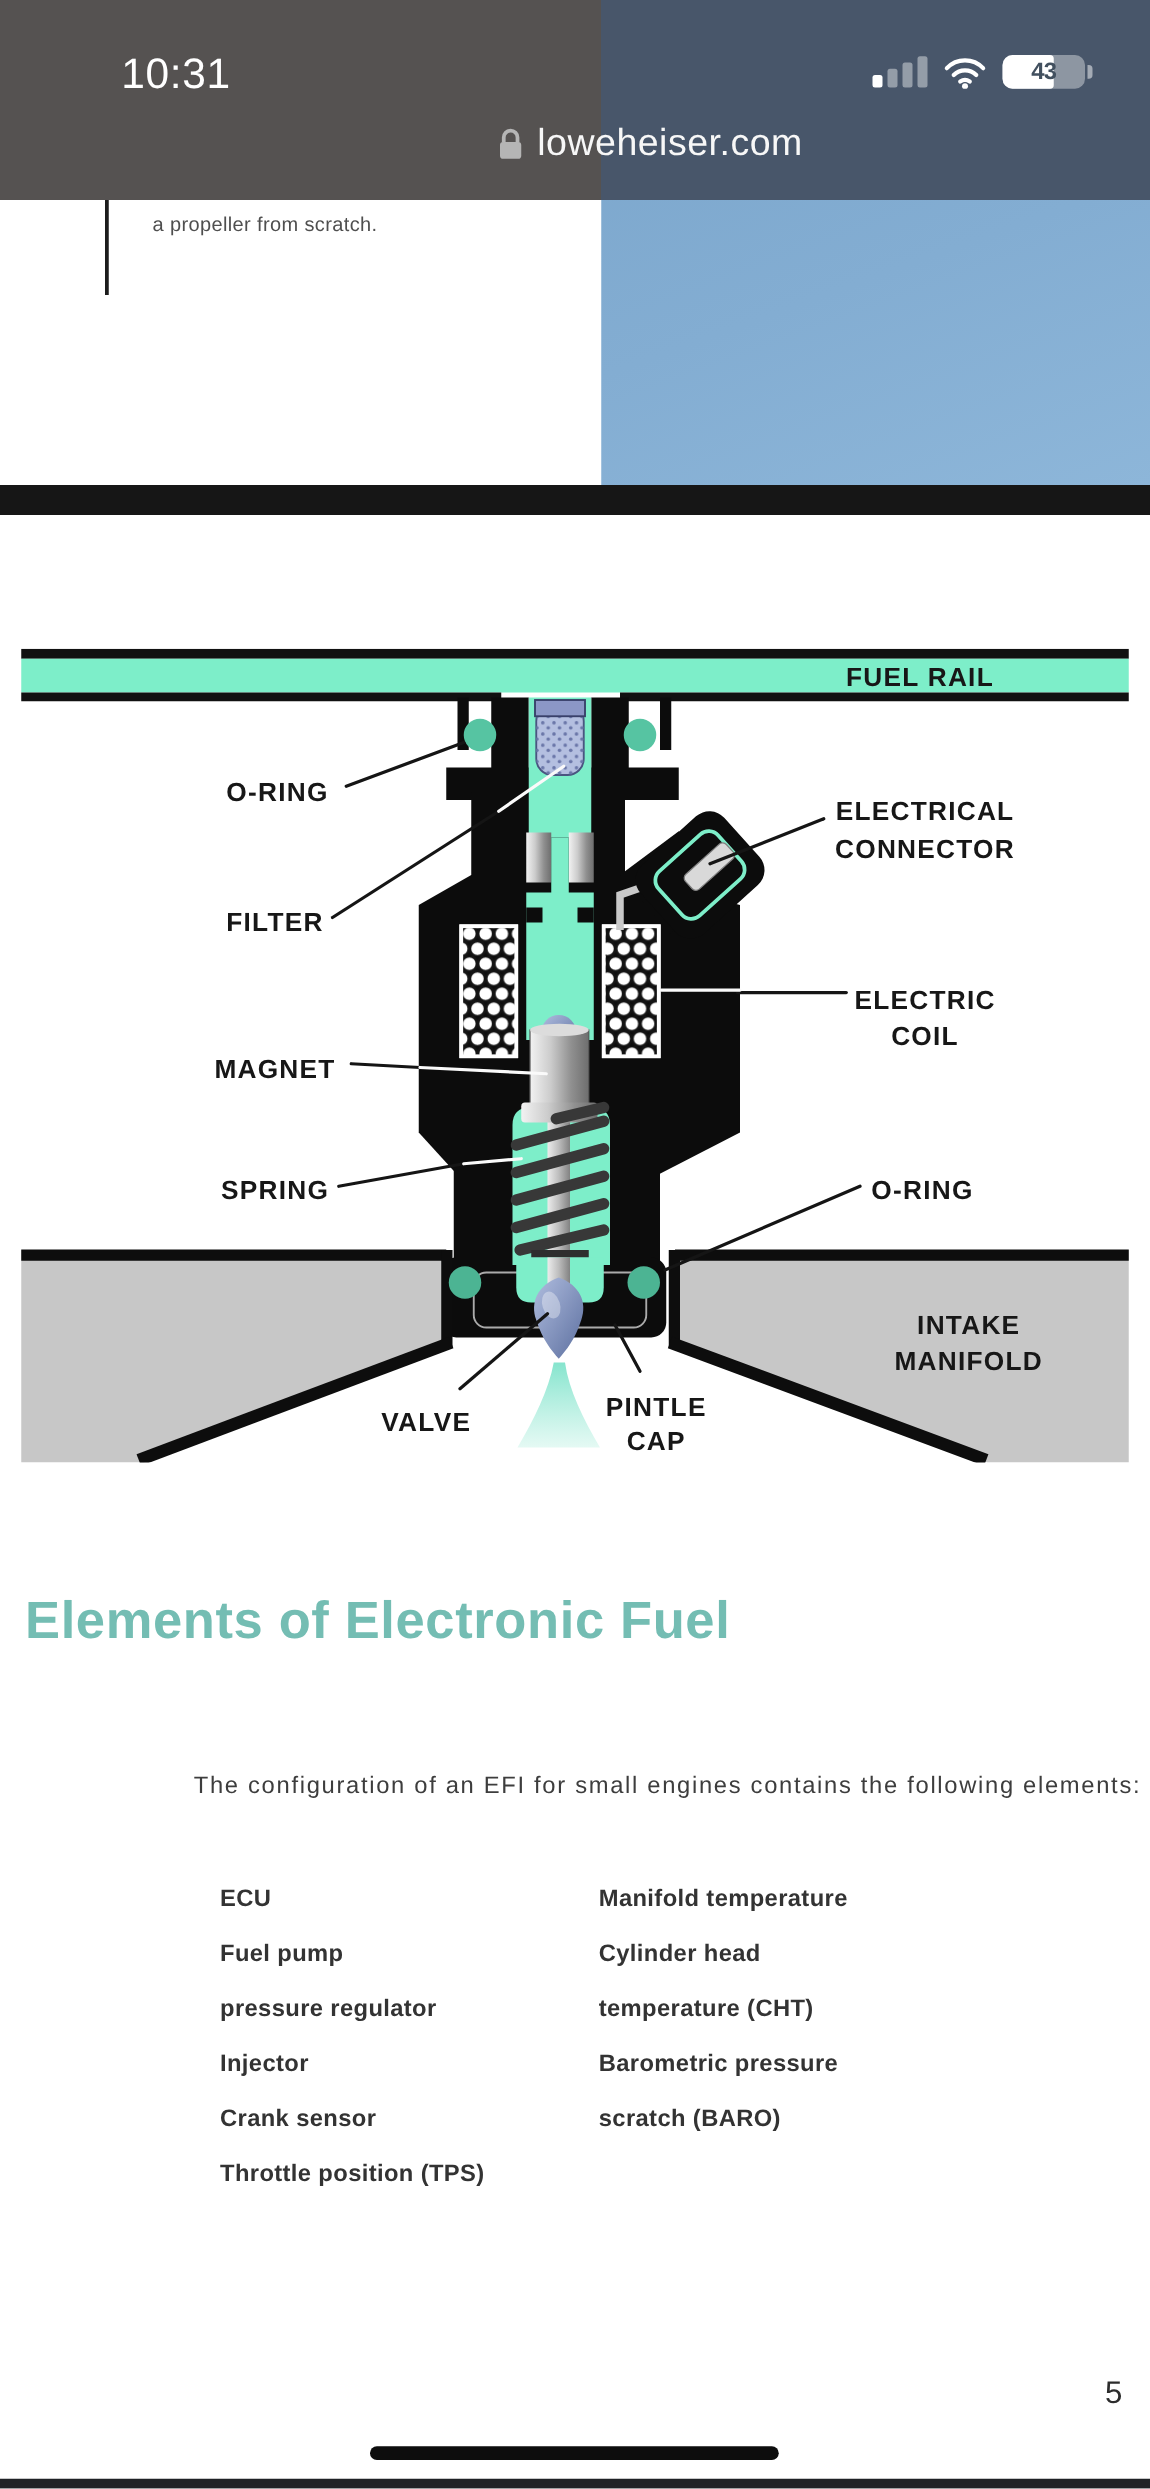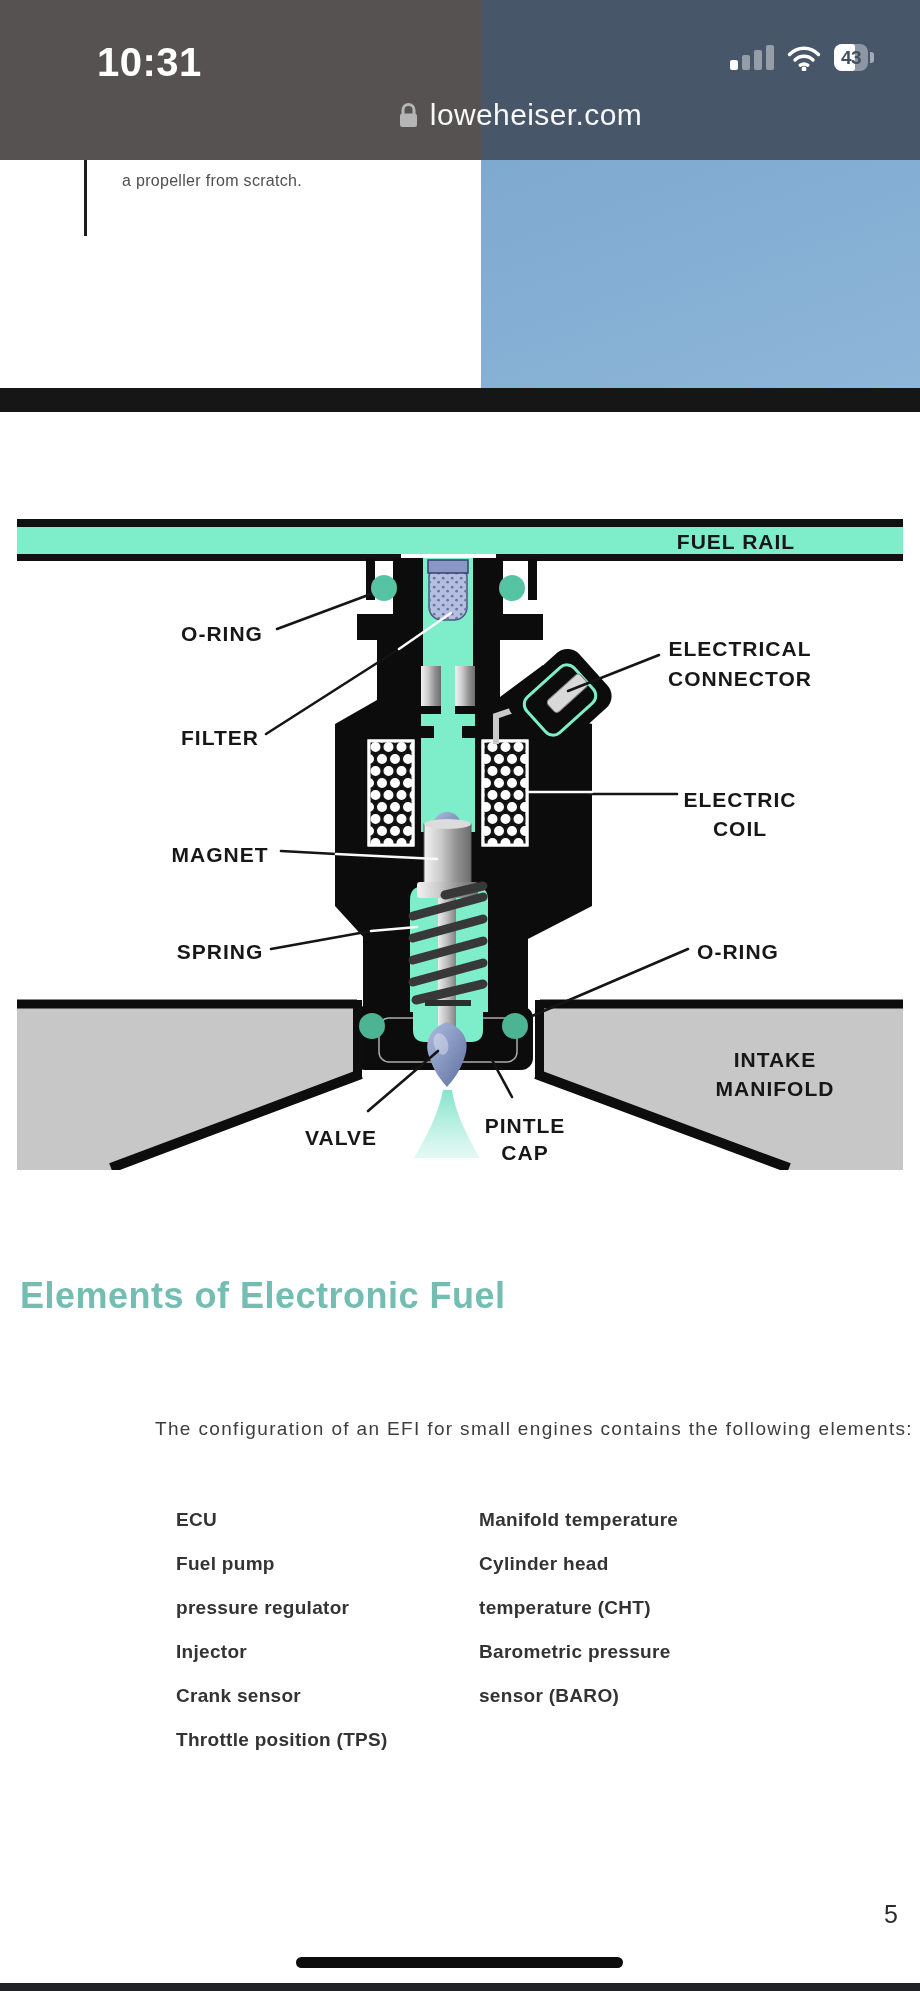--- a/index.html
+++ b/index.html
@@ -9,50 +9,50 @@
   
   .blue-image{position:absolute;left:481px;top:0;width:439px;height:388px;
               background:linear-gradient(160deg,#7aa5cb 0%,#83add2 55%,#8db6d9 100%);}
   .quote-bar{position:absolute;left:84px;top:158px;width:3px;height:78px;background:#1c1c1c;}
   .clipped-text{position:absolute;left:122px;top:172px;font-size:16px;color:#4f4f4f;
                 letter-spacing:.3px;}
 
   
   .header{position:absolute;left:0;top:0;width:920px;height:160px;
           background:linear-gradient(90deg,#555251 0,#555251 481px,#48566a 481px,#48566a 100%);}
-  .time{position:absolute;left:97px;top:40px;font-size:40px;font-weight:700;color:#fff;
+  .time{position:absolute;left:97px;top:40px;font-size:34px;font-weight:400;color:#fff;
         letter-spacing:.5px;}
   .status-icons{position:absolute;right:46px;top:44px;display:flex;align-items:center;gap:13px;}
   .cell-bars{display:flex;align-items:flex-end;gap:3.5px;height:25px;}
   .cell-bars i{display:block;width:8.5px;border-radius:2px;background:rgba(255,255,255,.42);}
   .cell-bars i:nth-child(1){height:10px;background:#fff;}
   .cell-bars i:nth-child(2){height:15px;}
   .cell-bars i:nth-child(3){height:20px;}
   .cell-bars i:nth-child(4){height:25px;}
-  .battery{position:relative;width:34px;height:27px;border-radius:8px;
+  .battery{position:relative;width:66px;height:27px;border-radius:8px;
            background:rgba(255,255,255,.38);}
   .battery-fill{position:absolute;left:0;top:0;width:62%;height:100%;background:#fff;
                 border-radius:8px 3px 3px 8px;}
   .battery-num{position:absolute;inset:0;display:flex;align-items:center;justify-content:center;
                font-size:19px;font-weight:700;color:#42505f;z-index:2;letter-spacing:-.5px;}
   .battery-nub{width:4px;height:11px;background:rgba(255,255,255,.5);
                border-radius:0 3px 3px 0;margin-left:-11px;}
   .url-row{position:absolute;left:16px;top:98px;width:920px;display:flex;align-items:center;
            justify-content:center;gap:11px;margin-left:44px;}
   .url-text{font-size:30px;color:#f7f7f7;letter-spacing:.4px;}
 
   .separator-bar{position:absolute;left:0;top:388px;width:920px;height:24px;background:#161616;}
 
   
   .diagram{position:absolute;left:0;top:519px;width:920px;height:651px;}
   .dlabel{font-family:"Liberation Sans",sans-serif;font-size:21px;font-weight:600;
           letter-spacing:1px;fill:#171717;}
 
   
-  .heading{position:absolute;left:20px;top:1274px;width:880px;font-size:36px;line-height:44px;
+  .heading{position:absolute;left:20px;top:1274px;width:880px;font-size:42px;line-height:44px;
            font-weight:700;color:#74bdb3;letter-spacing:.5px;}
   .intro{position:absolute;left:18px;top:1418px;width:895px;font-size:19px;color:#3d3d3d;
          letter-spacing:1.35px;text-align:right;}
   .col-list{position:absolute;top:1498px;list-style:none;margin:0;padding:0;
             font-size:19px;font-weight:700;color:#333;letter-spacing:.3px;line-height:44px;}
   .col1{left:176px;}
   .col2{left:479px;}
 
   
   .page-number{position:absolute;right:22px;top:1900px;font-size:25px;color:#2c2c2c;}
@@ -286,19 +286,19 @@
     <li>pressure regulator</li>
     <li>Injector</li>
     <li>Crank sensor</li>
     <li>Throttle position (TPS)</li>
   </ul>
   <ul class="col-list col2">
     <li>Manifold temperature</li>
     <li>Cylinder head</li>
     <li>temperature (CHT)</li>
     <li>Barometric pressure</li>
-    <li>sensor (BARO)</li>
+    <li>scratch (BARO)</li>
   </ul>
 
   <div class="page-number">5</div>
   <div class="home-indicator"></div>
   <div class="bottom-strip"></div>
 </div>
 
 </body></html>

